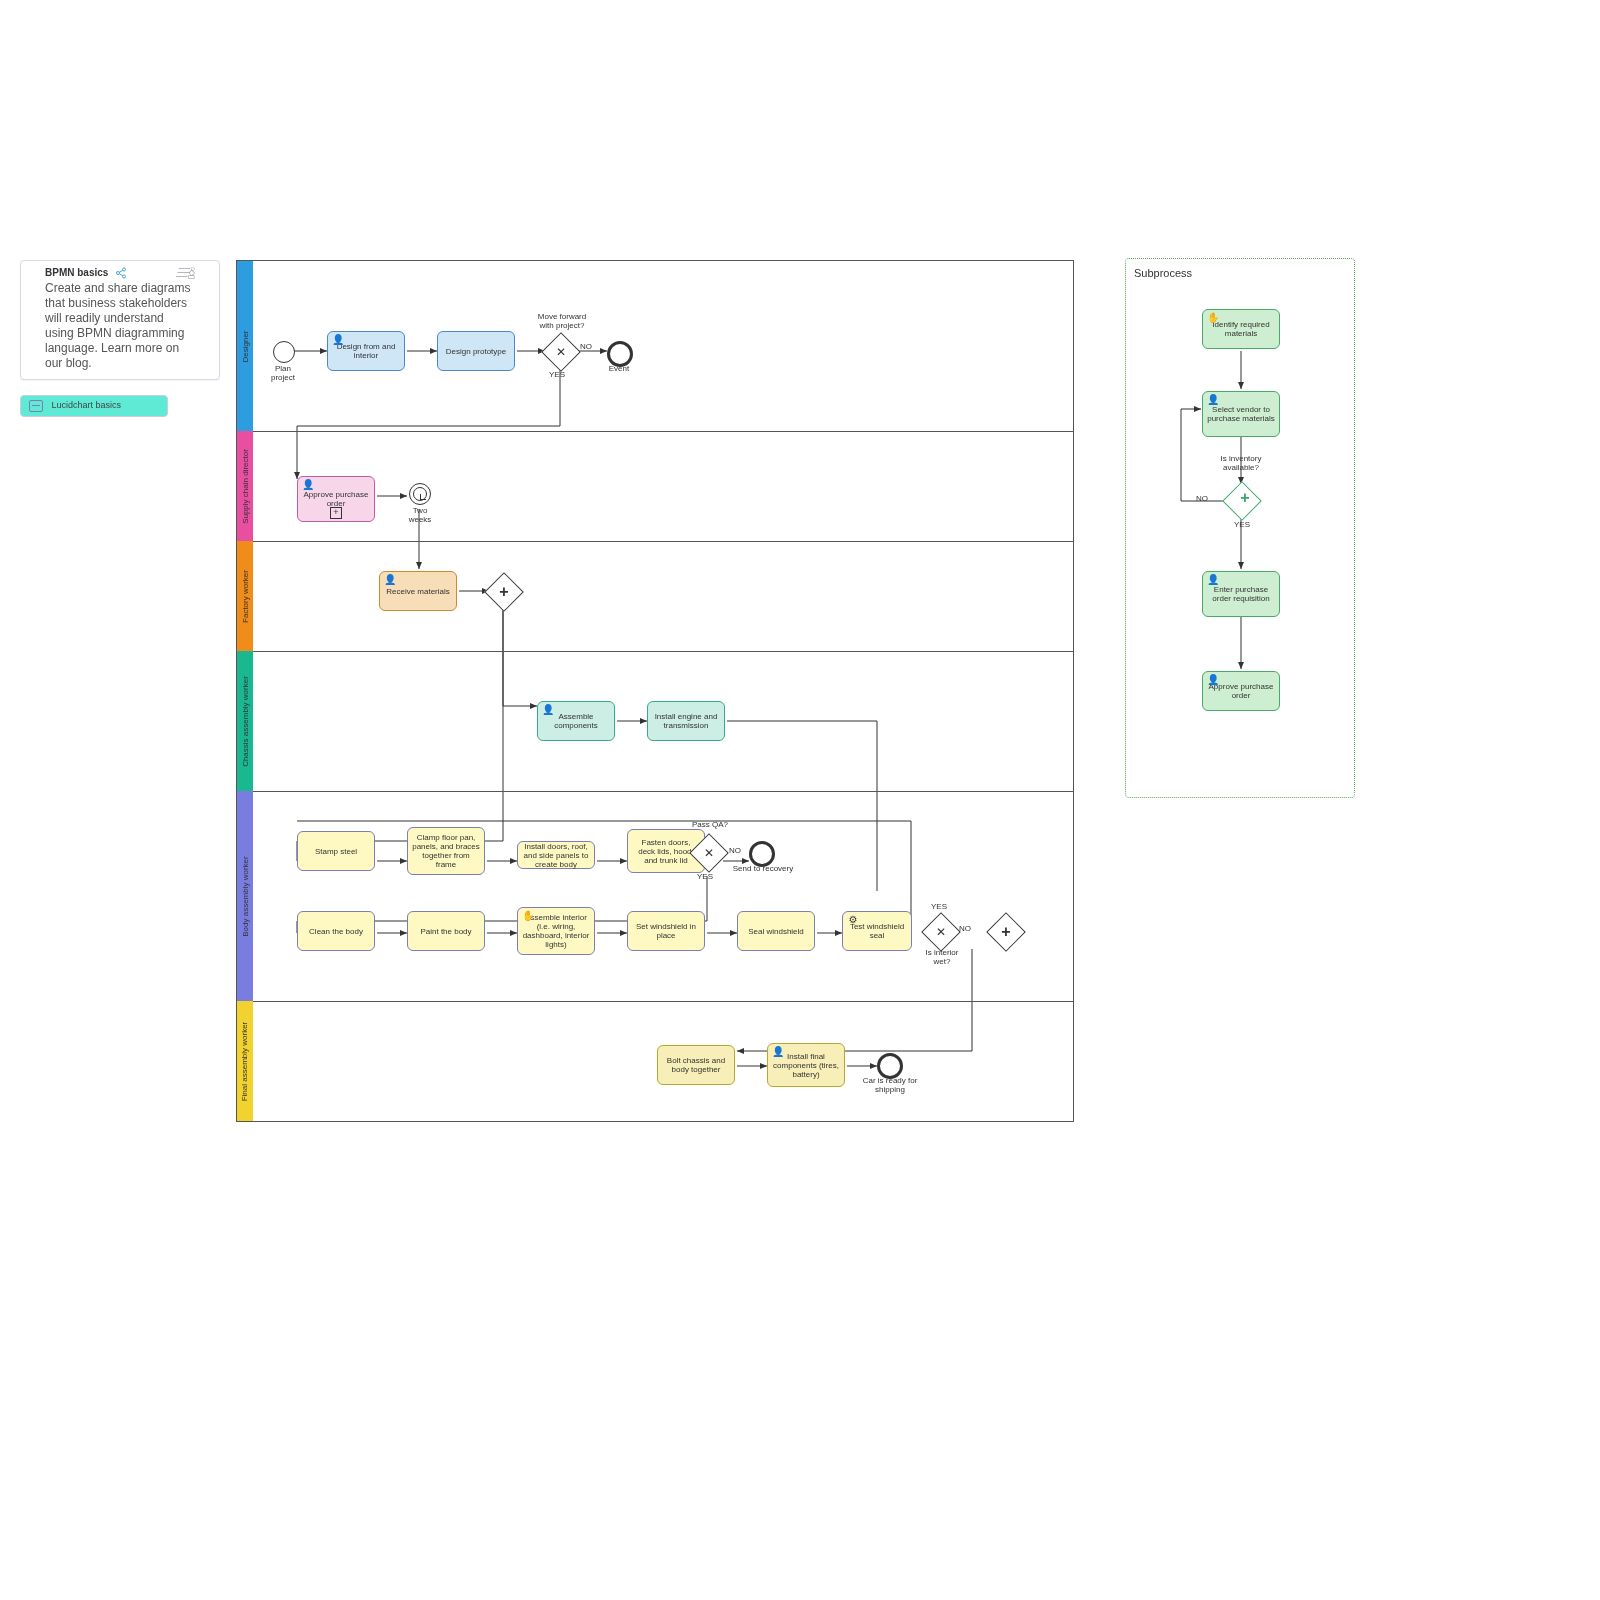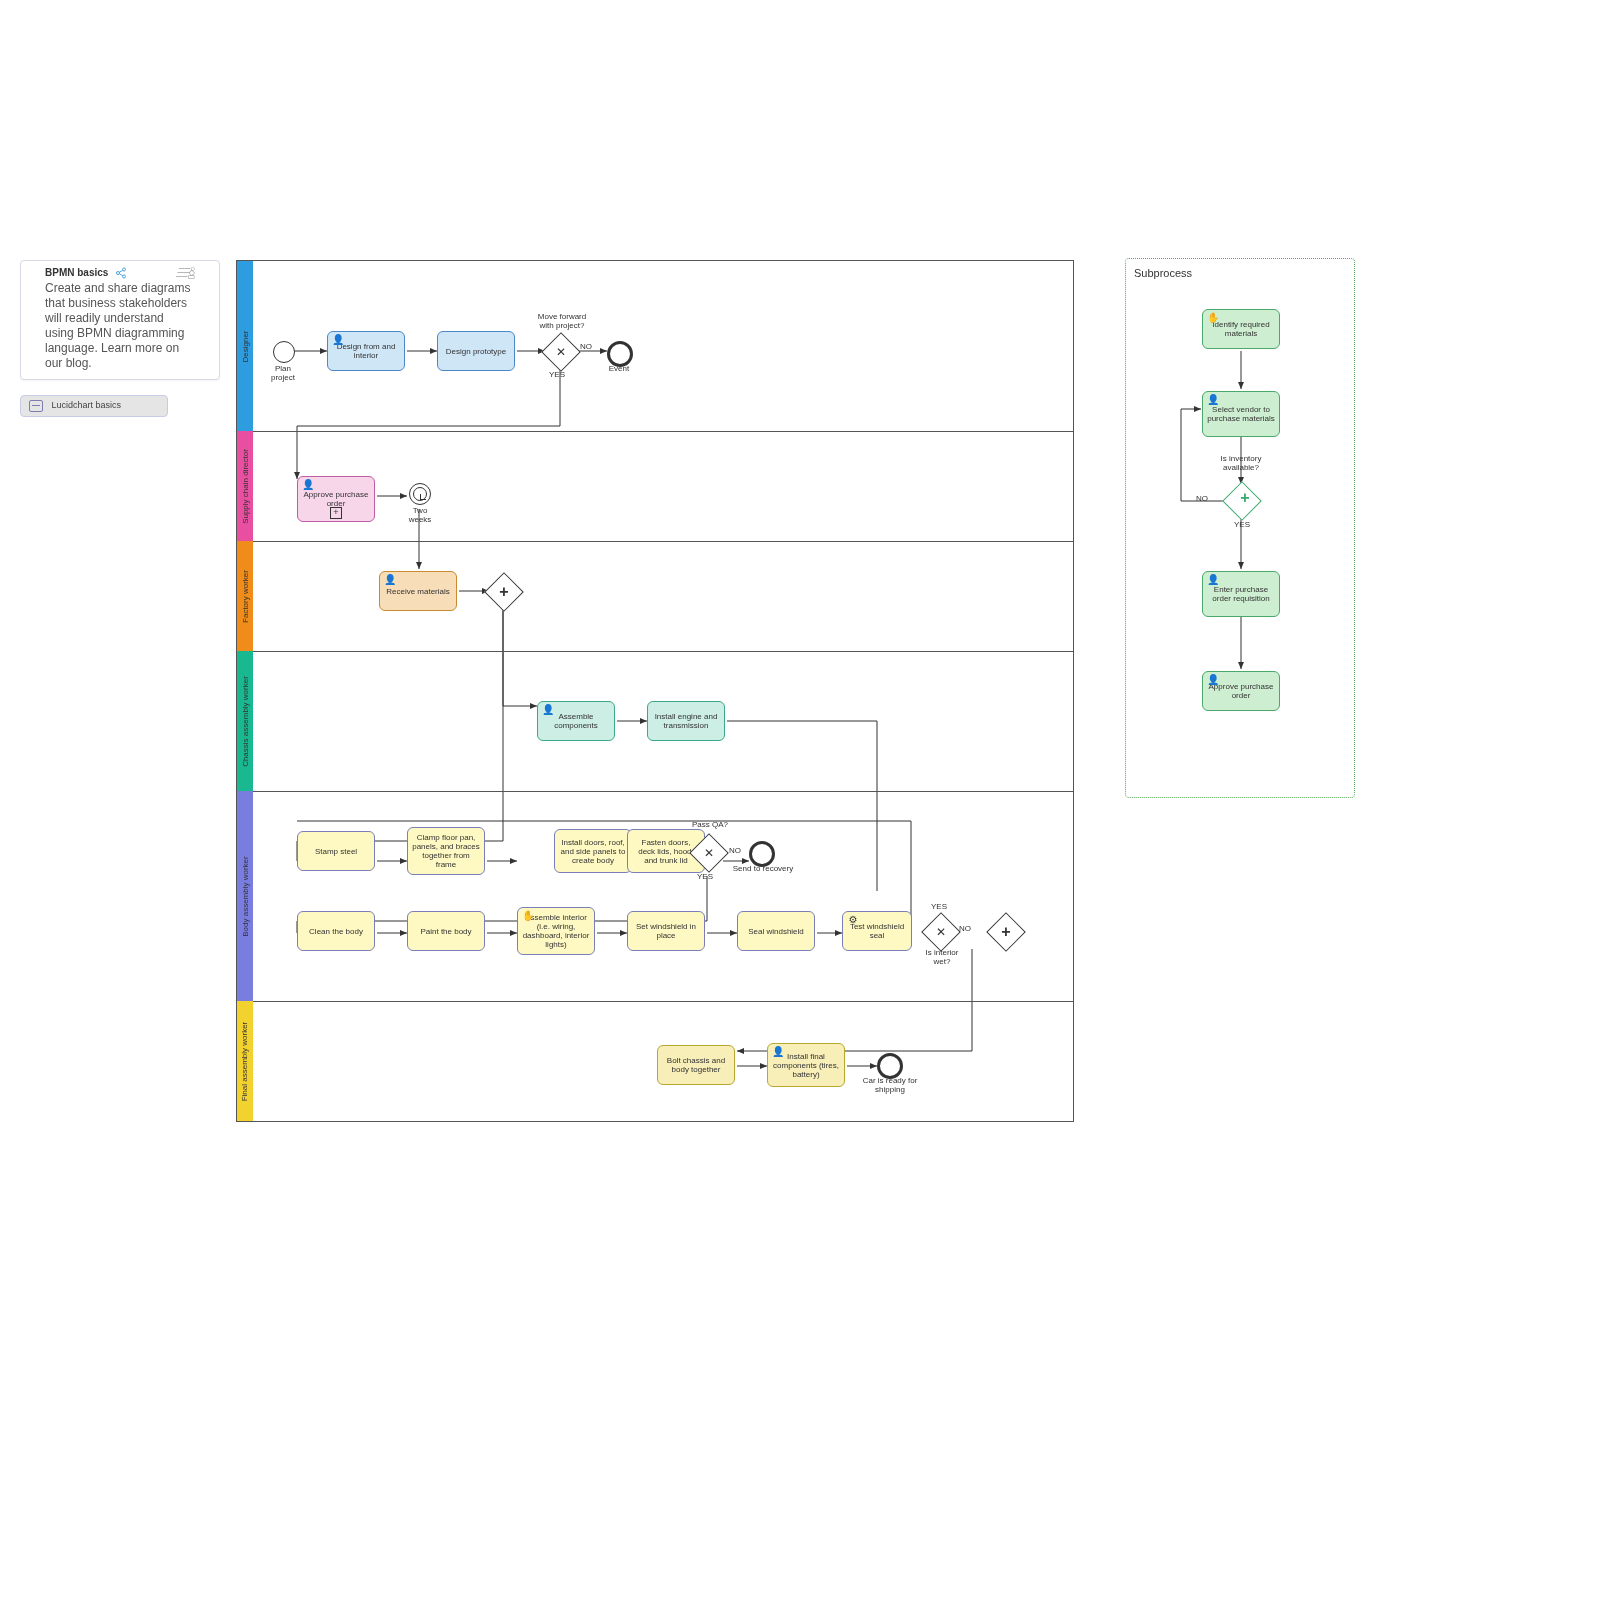--- a/index.html
+++ b/index.html
@@ -54,21 +54,21 @@
     clear: both;
     font-size: 12px;
     color: #555;
     line-height: 1.25;
   }
   .lucid-pill {
     position: absolute;
     left: 20px;
     top: 395px;
     width: 130px;
-    background: #e5e5e5;
+    background: #5eead4;
     border: 1px solid #c8cce6;
     border-radius: 4px;
     font-size: 9px;
     color: #444;
     padding: 4px 8px;
   }
   .lucid-pill .pill-icon {
     display: inline-block;
     width: 12px;
     height: 10px;
@@ -429,21 +429,21 @@
       <div class="lane-label">
           <span>Body assembly worker</span>
         </div>
 
       <div class="task lav" style="left:60px; top:40px;">
           <span>Stamp steel</span>
         </div>
       <div class="task lav" style="left:170px; top:36px; height:48px;">
           <span>Clamp floor pan, panels, and braces together from frame</span>
         </div>
-      <div class="task lav" style="left:280px; top:38px; height:44px;margin-left:37px;">
+      <div class="task lav" style="left:280px; top:50px; height:28px;">
           <span>Install doors, roof, and side panels to create body</span>
         </div>
       <div class="task lav" style="left:390px; top:38px; height:44px;">
           <span>Fasten doors, deck lids, hood, and trunk lid</span>
         </div>
 
       <div class="label" style="left:448px; top:30px; width:50px;">Pass QA?</div>
       <div class="gateway x" style="left:458px; top:48px;"></div>
       <div class="label" style="left:492px; top:56px;">NO</div>
       <div class="label" style="left:460px; top:82px;">YES</div>

